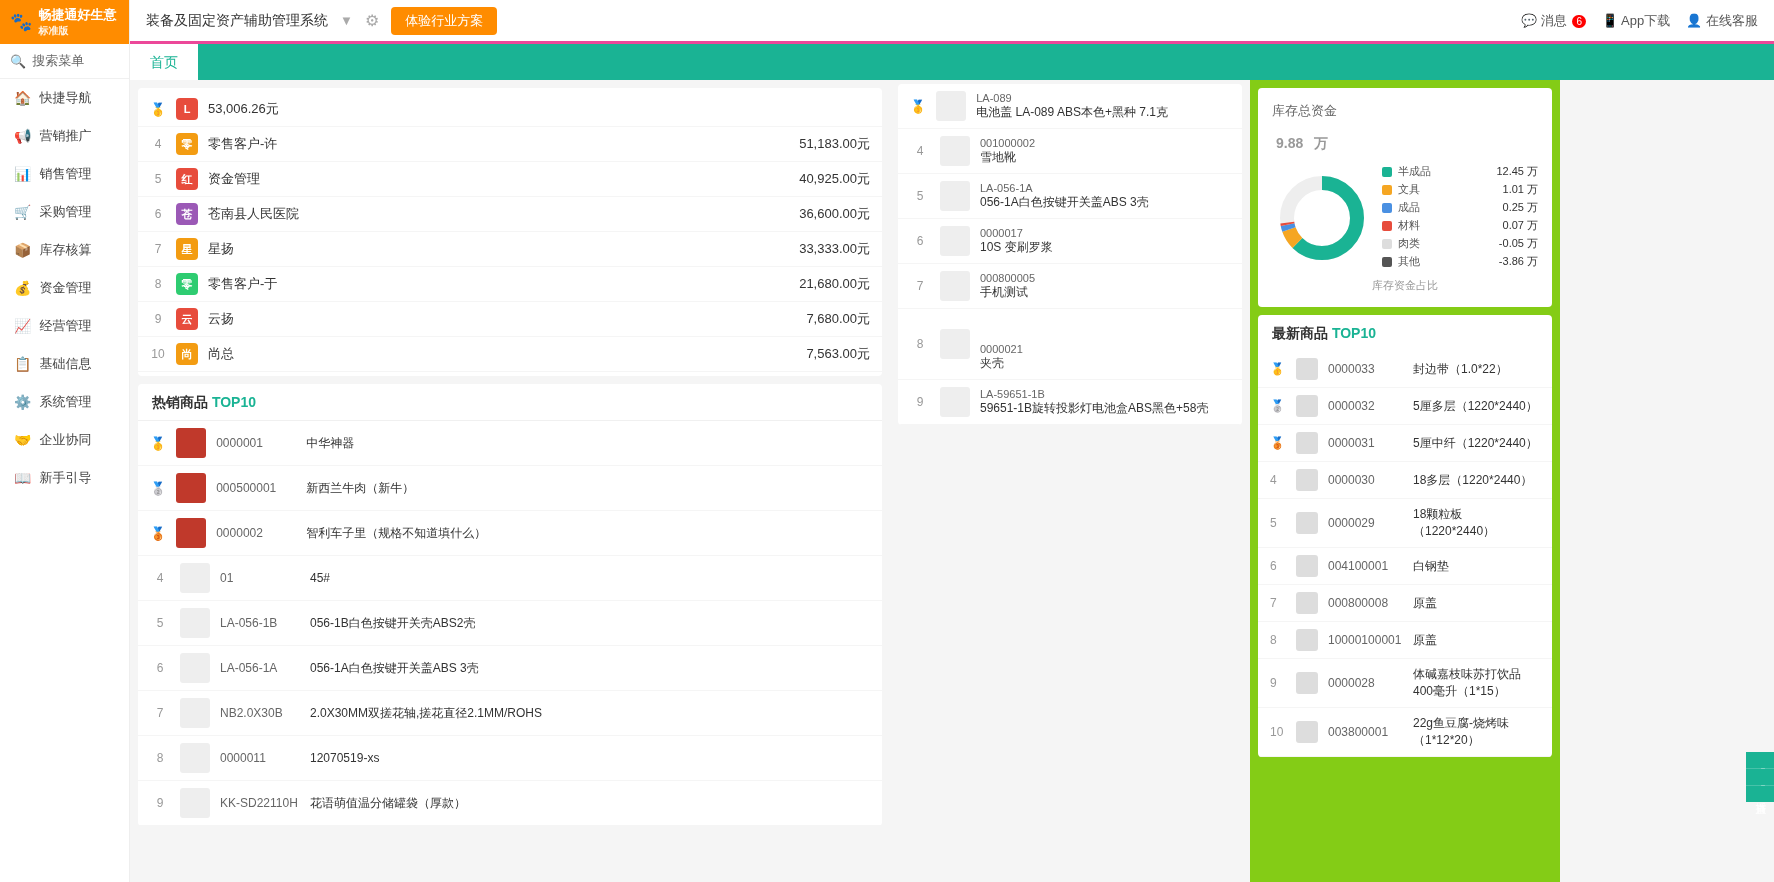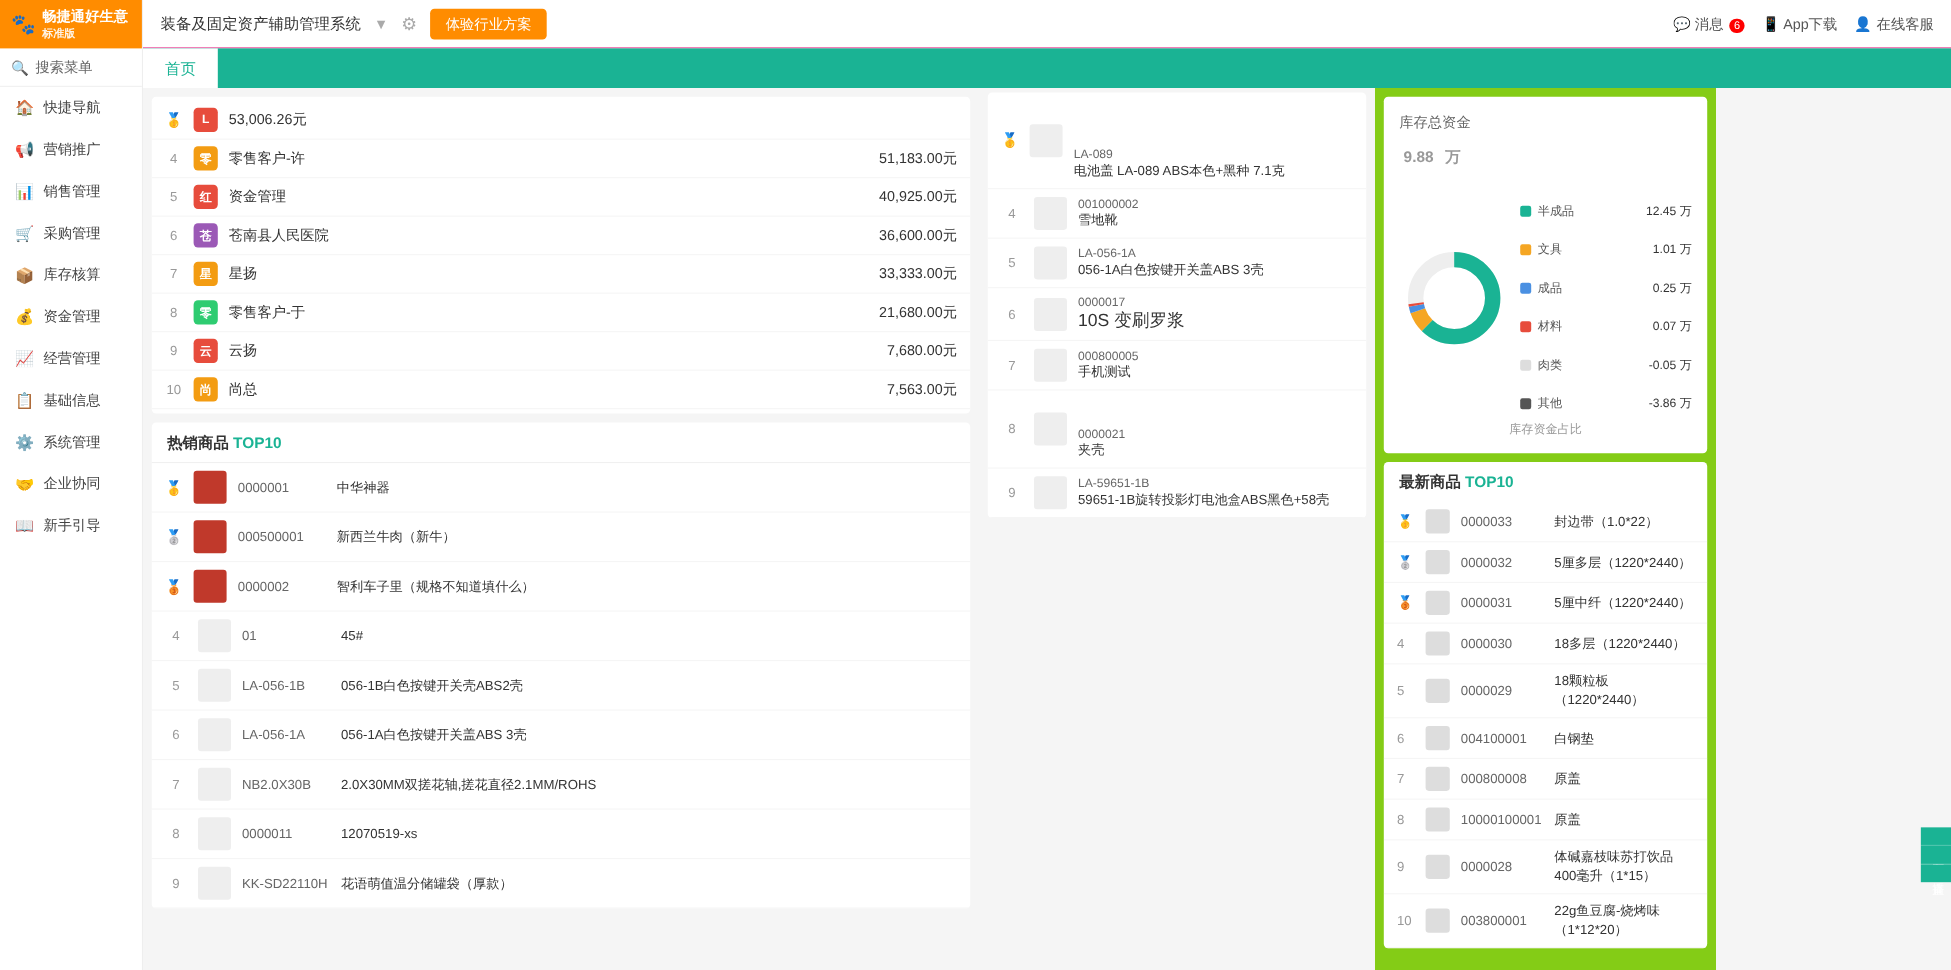--- a/index.html
+++ b/index.html
@@ -55,21 +55,21 @@
     
     .main-area {
       flex: 1;
       display: flex;
       flex-direction: column;
       overflow: hidden;
     }
     .top-header {
       height: 44px;
       background: #fff;
-      border-bottom: 1px solid #ec4899;
+      border-bottom: 3px solid #ec4899;
       display: flex;
       align-items: center;
       padding: 0 16px;
       gap: 12px;
     }
     .top-header-gear { color: #aaa; cursor: pointer; font-size: 16px; }
     .top-header-btn {
       background: #ff8c00;
       color: #fff;
       border: none;
@@ -223,21 +223,20 @@
       flex-shrink: 0;
     }
     .legend { flex: 1; }
     .legend-item {
       display: flex;
       align-items: center;
       gap: 6px;
       margin-bottom: 3px;
       font-size: 11px;
       color: #555;
-      margin-top: 20px;
     }
     .legend-dot { width: 10px; height: 10px; border-radius: 2px; flex-shrink: 0; }
     .legend-label { flex: 1; }
     .legend-value { color: #333; font-weight: 500; }
     .inventory-label {
       font-size: 11px;
       color: #999;
       margin-top: 6px;
       text-align: center;
     }
@@ -539,21 +538,21 @@
       </div>
     </div>
 
     <div class="mid-col scrollbar-thin" style="max-width:360px;">
       <div class="right-rank-card">
 
         <div class="product-row">
           <span class="medal-gold">🥇</span>
           <div class="product-thumb"></div>
           <div style="flex:1;">
-            <div style="color:#666;font-size:11px;margin-top:44px;">LA-089</div>
+            <div style="color:#666;font-size:11px;">LA-089</div>
             <div style="color:#333;font-size:12px;">电池盖 LA-089 ABS本色+黑种 7.1克</div>
           </div>
         </div>
 
         <div class="product-row">
           <span class="rank-num" style="width:20px;">4</span>
           <div class="product-thumb"></div>
           <div style="flex:1;">
             <div style="color:#666;font-size:11px;">001000002</div>
             <div style="color:#333;font-size:12px;">雪地靴</div>
@@ -567,21 +566,21 @@
             <div style="color:#666;font-size:11px;">LA-056-1A</div>
             <div style="color:#333;font-size:12px;">056-1A白色按键开关盖ABS 3壳</div>
           </div>
         </div>
 
         <div class="product-row">
           <span class="rank-num" style="width:20px;">6</span>
           <div class="product-thumb"></div>
           <div style="flex:1;">
             <div style="color:#666;font-size:11px;">0000017</div>
-            <div style="color:#333;font-size:16px;">10S 变刷罗浆</div>
+            <div style="color:#333;font-size:12px;">10S 变刷罗浆</div>
           </div>
         </div>
 
         <div class="product-row">
           <span class="rank-num" style="width:20px;">7</span>
           <div class="product-thumb"></div>
           <div style="flex:1;">
             <div style="color:#666;font-size:11px;">000800005</div>
             <div style="color:#333;font-size:12px;">手机测试</div>
           </div>

